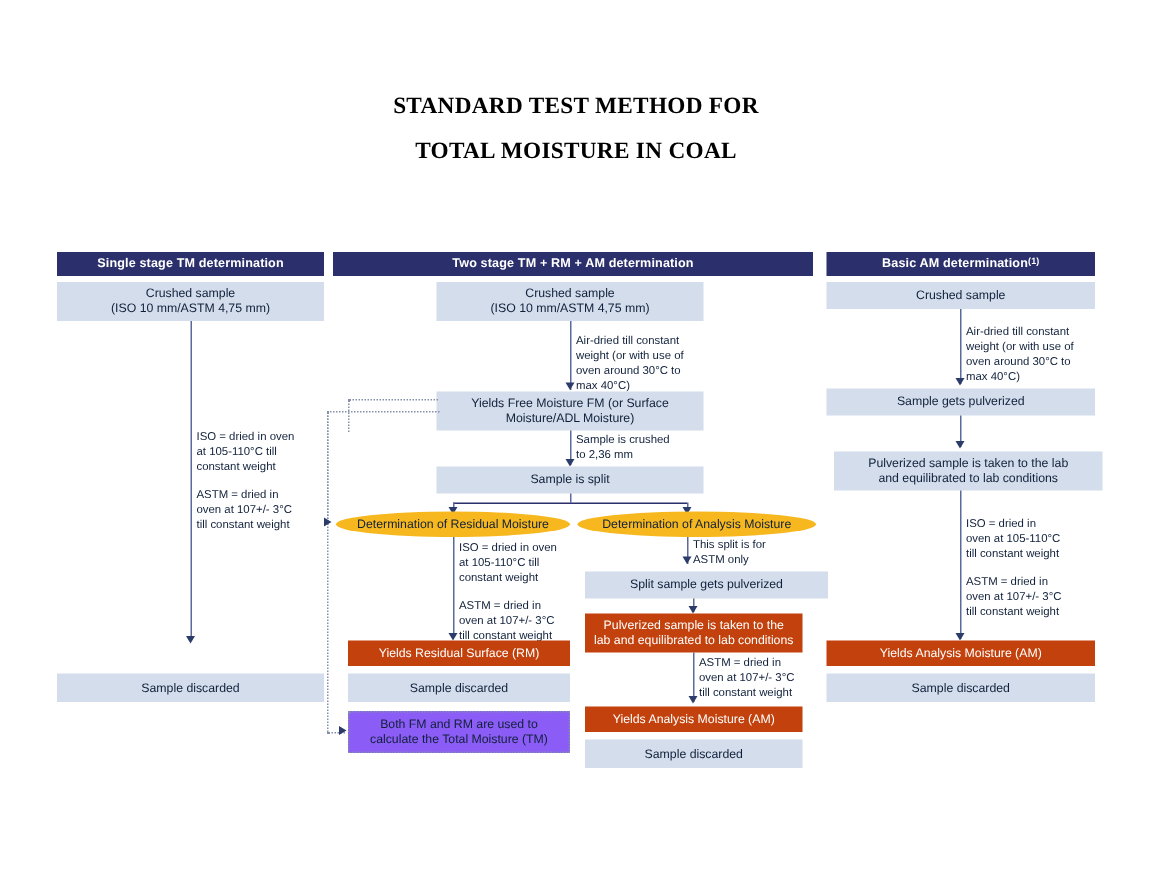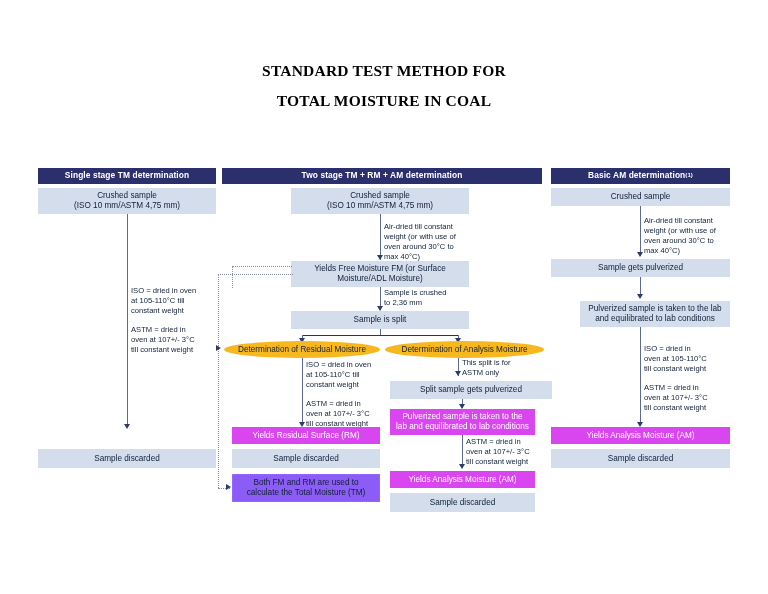--- a/index.html
+++ b/index.html
@@ -61,21 +61,21 @@
 
   
   .lbox {
     background: #D3DDEC;
     color: #10203A;
     font-size: 8.2px;
   }
 
   
   .ybox {
-    background: #d946ef;
+    background: #c2410c;
     color: #ffffff;
     font-size: 8.2px;
   }
 
   
   .dbox {
     background: #8b5cf6;
     color: #10203A;
     font-size: 8.2px;
     border: 1px dotted #8390A8;
@@ -262,21 +262,21 @@
   <div class="note" style="left:644px; top:216px; width:88px;">Air-dried till constant
 weight (or with use of
 oven around 30°C to
 max 40°C)</div>
 
   <div class="node lbox" style="left:551px; top:259px; width:179px; height:18px;">Sample gets pulverized</div>
 
   <div class="vline" style="left:640px; top:277px; height:21px;"></div>
   <div class="arrow-d" style="left:637px; top:294px;"></div>
 
-  <div class="node lbox" style="left:580px; top:301px; width:150px; height:26px; white-space:pre-line;">Pulverized sample is taken to the lab
+  <div class="node lbox" style="left:556px; top:301px; width:179px; height:26px; white-space:pre-line;">Pulverized sample is taken to the lab
 and equilibrated to lab conditions</div>
 
   <div class="vline" style="left:640px; top:327px; height:99px;"></div>
   <div class="arrow-d" style="left:637px; top:422px;"></div>
   <div class="note" style="left:644px; top:344px; width:88px;">ISO = dried in
 oven at 105-110°C
 till constant weight
 
 ASTM = dried in
 oven at 107+/- 3°C

